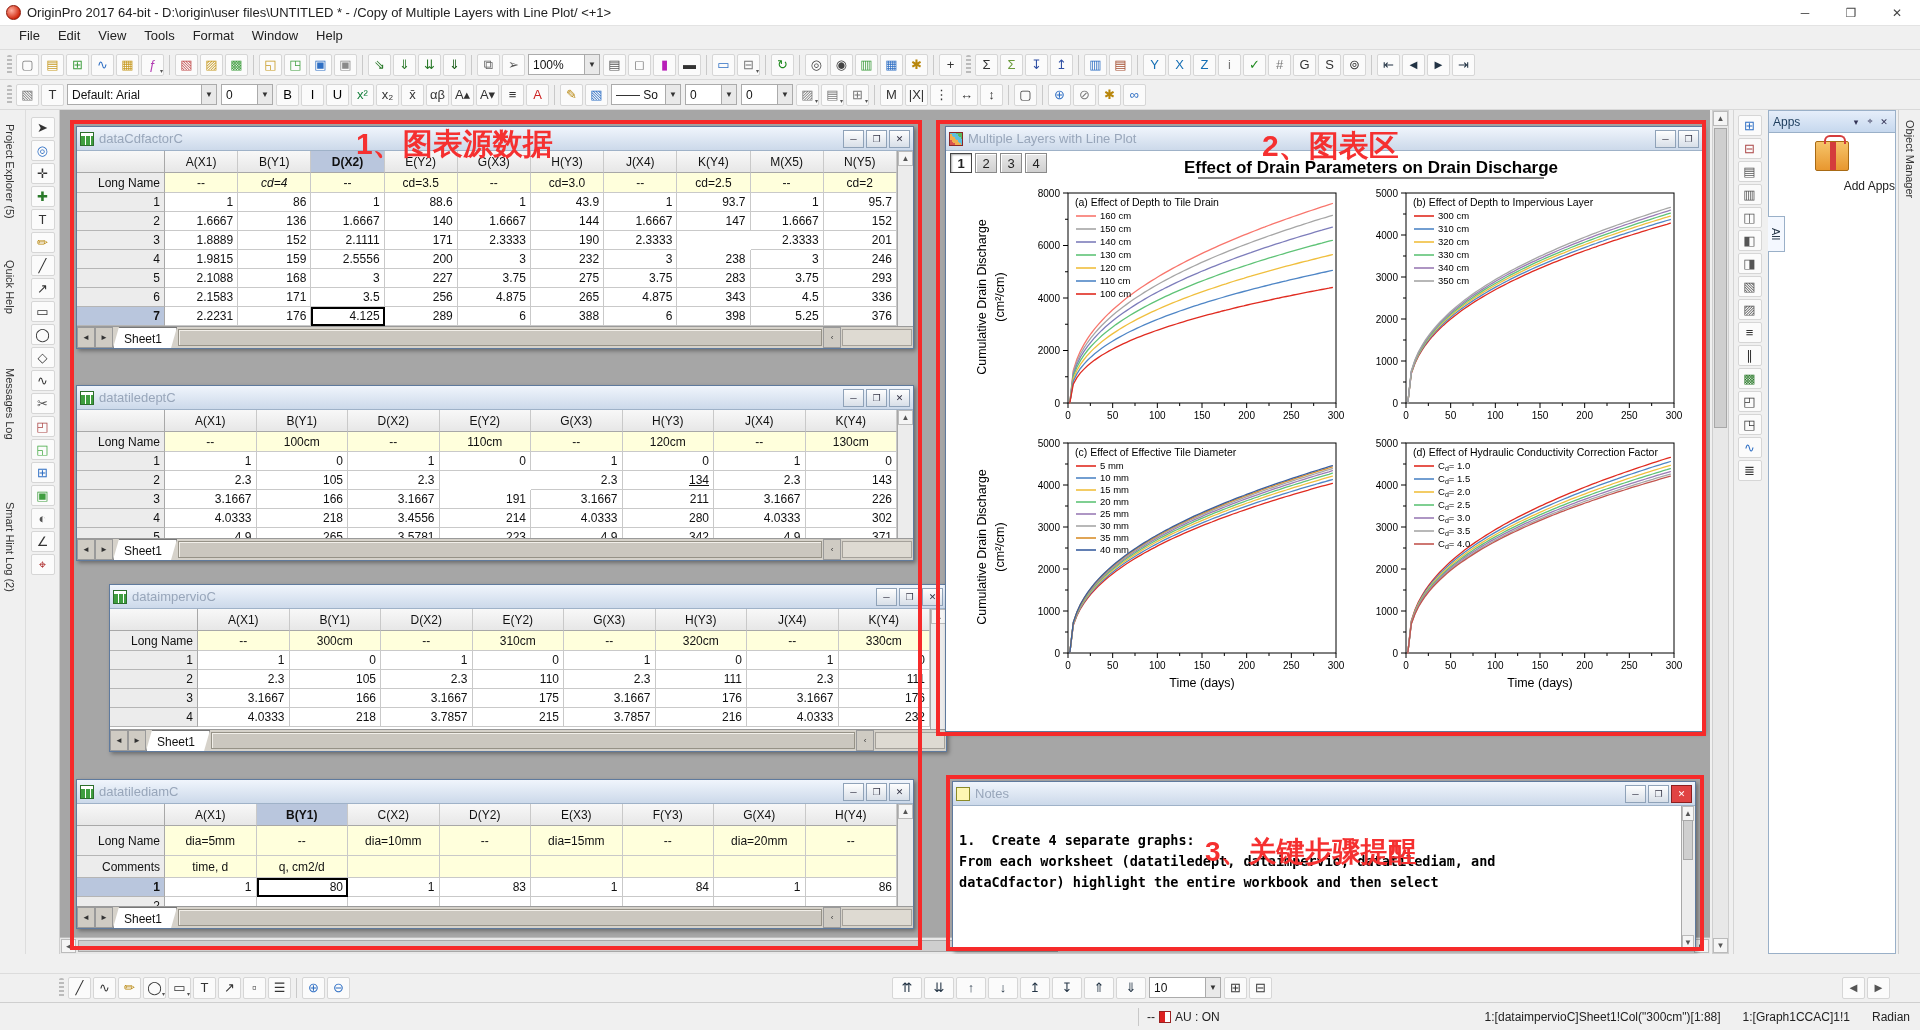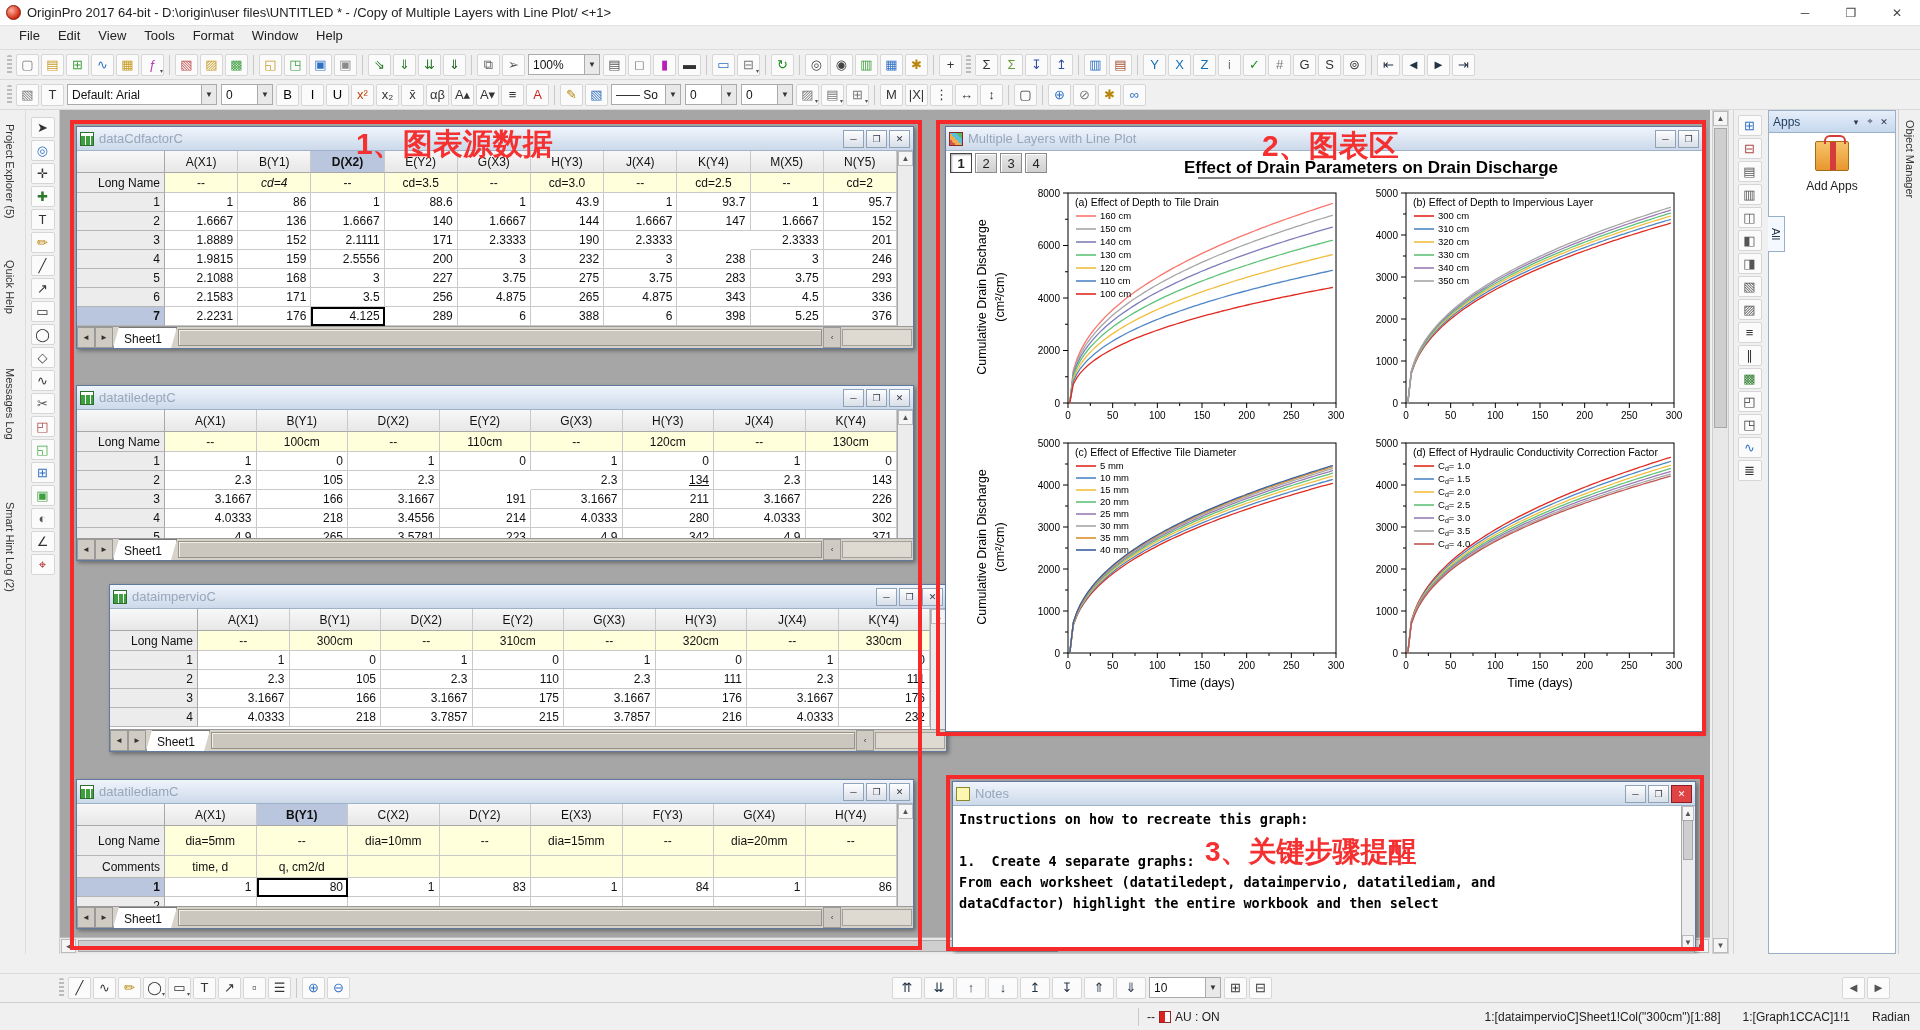--- a/index.html
+++ b/index.html
@@ -29,21 +29,21 @@
   .left-tools .ticon{width:24px;height:21px;margin:1px 0;}
   .right-vscroll{position:absolute;left:1712px;top:110px;width:17px;height:844px;background:#e8e8e8;border:1px solid #cfcfcf;}
   .vs-arrow{position:absolute;left:0;width:15px;height:15px;background:#f5f5f5;border:1px solid #bbb;font-size:8px;display:flex;align-items:center;justify-content:center;color:#555;}
   .vs-thumb{position:absolute;left:1px;width:13px;background:#cfcfcf;border:1px solid #a8a8a8;}
   .right-tools{position:absolute;left:1733px;top:110px;width:32px;height:844px;background:#f0f0f0;border-left:1px solid #d5d5d5;display:flex;flex-direction:column;align-items:center;padding-top:4px;}
   .right-tools .ticon{width:24px;height:21px;margin:1px 0;}
   .apps-panel{position:absolute;left:1768px;top:110px;width:128px;height:844px;background:#fff;border:1px solid #9ab0c8;}
   .apps-header{height:22px;background:linear-gradient(#e6eefa,#c6d8ee);display:flex;align-items:center;padding:0 4px;border-bottom:1px solid #9ab0c8;}
   .apps-header .ah-title{flex:1;font-size:12px;color:#1c3c5c;}
   .apps-header .ah-b{width:14px;text-align:center;font-size:9px;color:#335;}
-  .addapps{position:absolute;left:0;top:30px;width:100%;text-align:center;}
+  .addapps{position:absolute;left:0;top:30px;width:100%;text-align:right;}
   .gift{width:34px;height:30px;margin:0 auto;position:relative;background:linear-gradient(#f6c46a,#e8972f);border:1px solid #a86a14;border-radius:2px;}
   .gift:before{content:"";position:absolute;left:14px;top:0;width:6px;height:100%;background:#d43c3c;}
   .gift:after{content:"";position:absolute;left:8px;top:-7px;width:18px;height:7px;border-radius:6px 6px 0 0;border:2px solid #d43c3c;border-bottom:none;}
   .addapps-label{margin-top:8px;font-size:12px;color:#222;}
   .all-tab{position:absolute;left:-1px;top:105px;width:17px;height:36px;background:#f4f8ff;border:1px solid #9ab0c8;border-left:none;writing-mode:vertical-rl;font-size:11px;color:#234;display:flex;align-items:center;justify-content:center;}
   .objmgr{position:absolute;left:1898px;top:110px;width:22px;height:844px;background:#f0f0f0;border-left:1px solid #d0d0d0;}
   .objmgr .vlabel{left:5px;top:10px;}
   
   .workspace{position:absolute;left:60px;top:110px;width:1650px;height:844px;background:#a6a6a6;overflow:hidden;}
   .hscroll{position:absolute;left:0;bottom:0;width:100%;height:17px;background:#e8e8e8;border-top:1px solid #bdbdbd;}
@@ -201,21 +201,21 @@
         <div class="cv">Default: Arial</div>
         <div class="ca">▼</div>
       </div>
       <div class="combo" style="width: 52px;">
         <div class="cv">0</div>
         <div class="ca">▼</div>
       </div>
       <div class="ticon" style="color: rgb(0, 0, 0);">B</div>
       <div class="ticon" style="color: rgb(0, 0, 0);">I</div>
       <div class="ticon" style="color: rgb(0, 0, 0);">U</div>
-      <div class="ticon" style="color: #c2410c;">x²</div>
+      <div class="ticon" style="color: #15803d;">x²</div>
       <div class="ticon" style="color: rgb(51, 51, 51);">x₂</div>
       <div class="ticon" style="color: rgb(51, 51, 51);">x̄</div>
       <div class="ticon" style="color: rgb(51, 51, 51);">αβ</div>
       <div class="ticon" style="color: rgb(51, 51, 51);">A▴</div>
       <div class="ticon" style="color: rgb(51, 51, 51);">A▾</div>
       <div class="ticon" style="color: rgb(51, 51, 51);">≡</div>
       <div class="ticon" style="color: rgb(204, 34, 34);">A</div>
       <div class="tsep"></div>
       <div class="ticon" style="color: rgb(184, 134, 11);">✎</div>
       <div class="ticon" style="color: rgb(47, 111, 196);">▧</div>
@@ -971,21 +971,20 @@
         <div class="win-title">
           <div class="wt-icon note"></div>
           <div class="wt-text">Notes</div>
           <div class="wt-btns">
             <div class="wt-b">─</div>
             <div class="wt-b">❐</div>
             <div class="wt-b close-red">✕</div>
           </div>
         </div>
         <div class="notes-body">
-          <div class="notes-line">Instructions on how to recreate this graph:</div>
           <div class="notes-line"> </div>
           <div class="notes-line">1.  Create 4 separate graphs:</div>
           <div class="notes-line">From each worksheet (datatiledept, dataimpervio, datatilediam, and</div>
           <div class="notes-line">dataCdfactor) highlight the entire workbook and then select</div>
         </div>
         <div class="notes-vscroll">
           <div class="vs-arrow" style="top: 0px; width: 12px;">▲</div>
           <div class="vs-arrow" style="bottom: 0px; width: 12px;">▼</div>
           <div class="vs-thumb" style="top: 14px; height: 40px; width: 10px;"></div>
         </div>

